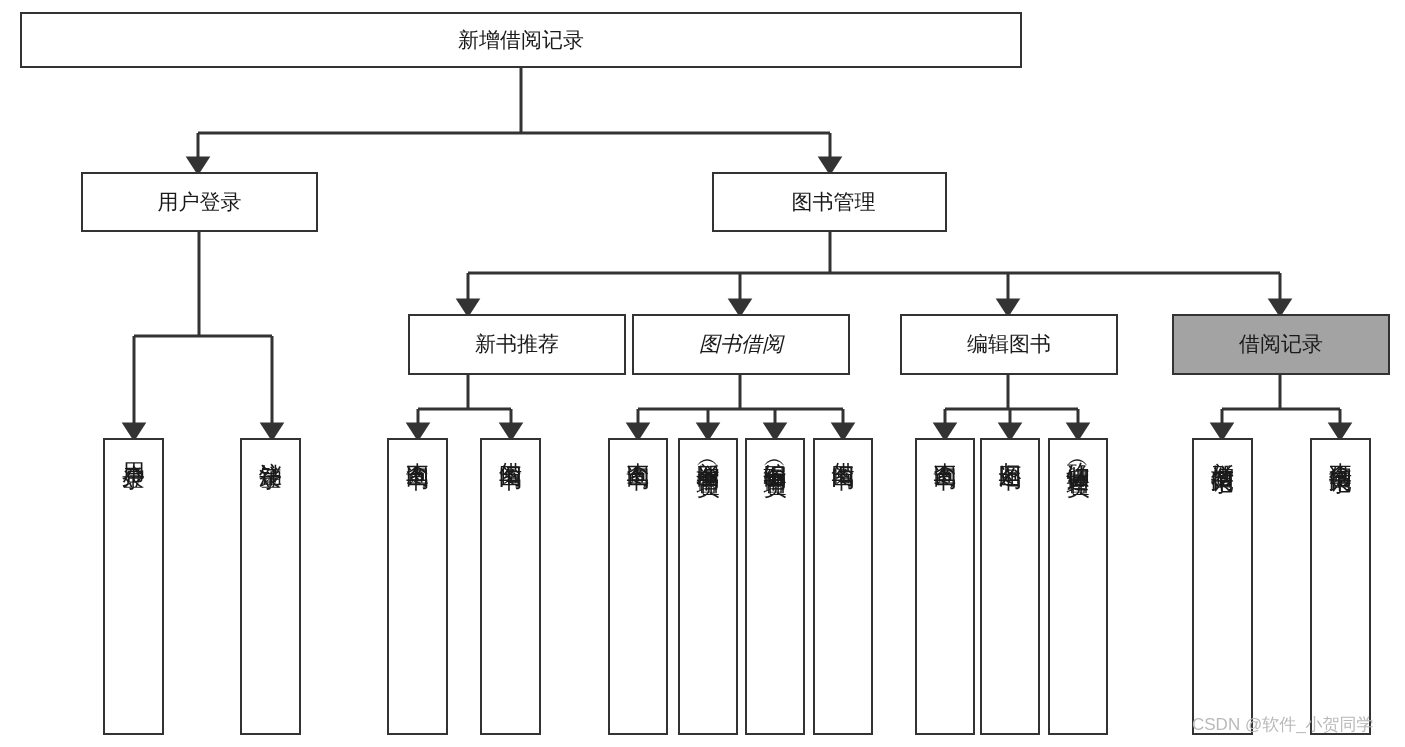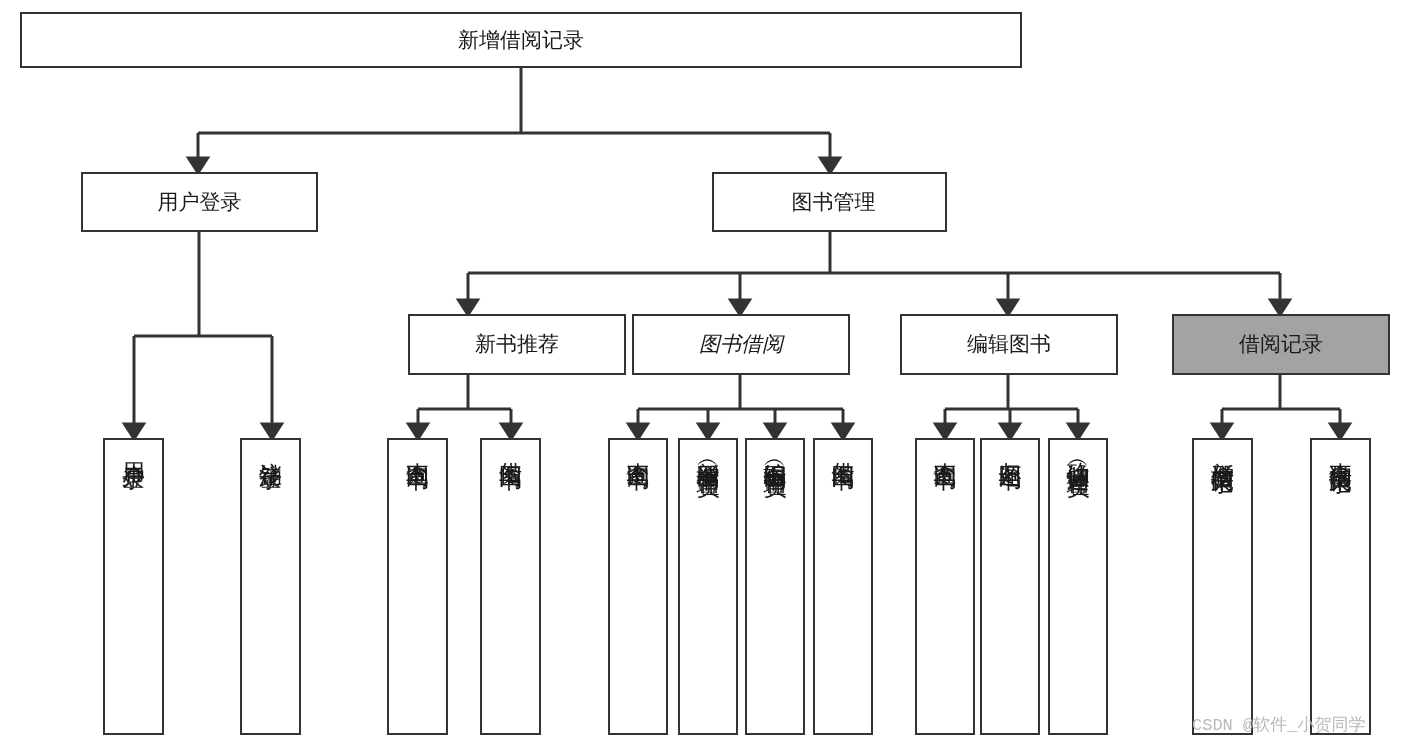--- a/index.html
+++ b/index.html
@@ -60,21 +60,21 @@
     font-size: 23px;
   }
   .watermark {
     position: absolute;
     left: 1192px;
     top: 713px;
     font-size: 17px;
     color: #b9b9b9;
     z-index: 3;
     white-space: nowrap;
-    font-family: Liberation Mono, monospace;
+    font-family: Liberation Sans, sans-serif;
   }
 </style>
 </head>
 <body>
 
 <div id="canvas" style="background: rgb(255, 255, 255);">
 
   <svg id="svg-layer" viewBox="0 0 1405 747" xmlns="http://www.w3.org/2000/svg">
     <defs>
       <marker id="arrowhead" markerWidth="9" markerHeight="9" refX="3.2" refY="4.5" orient="auto" markerUnits="strokeWidth">

